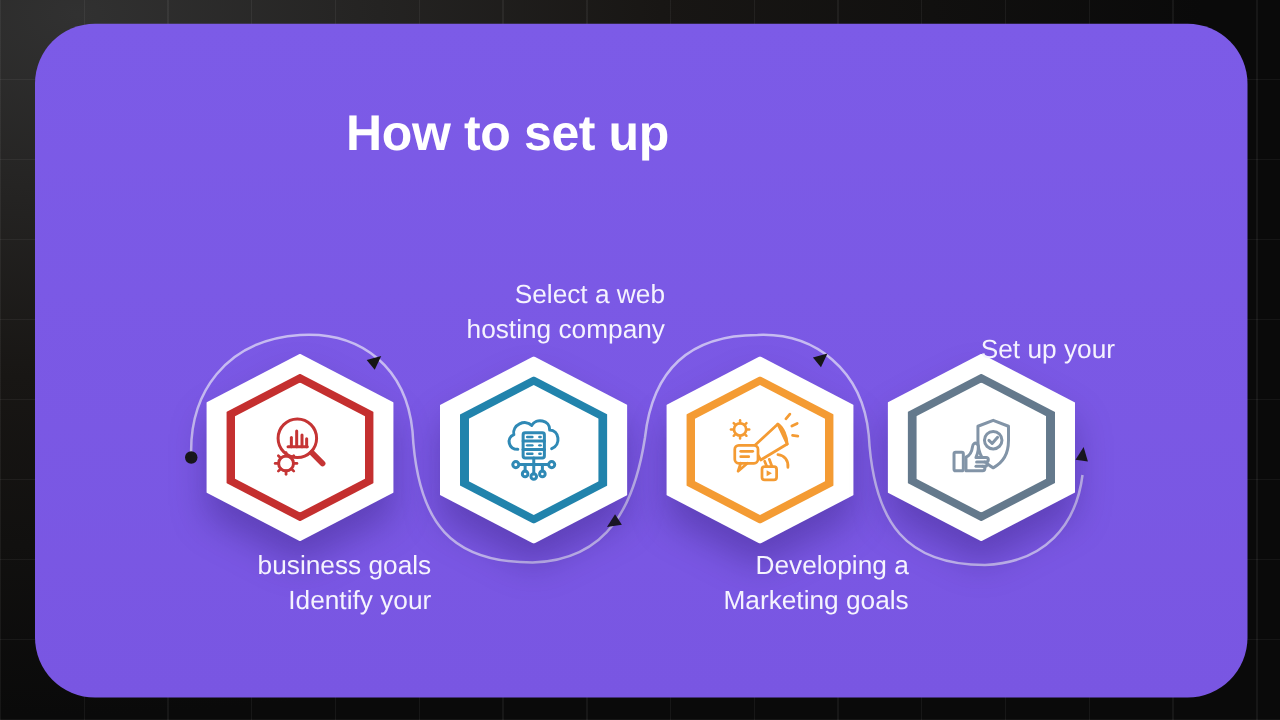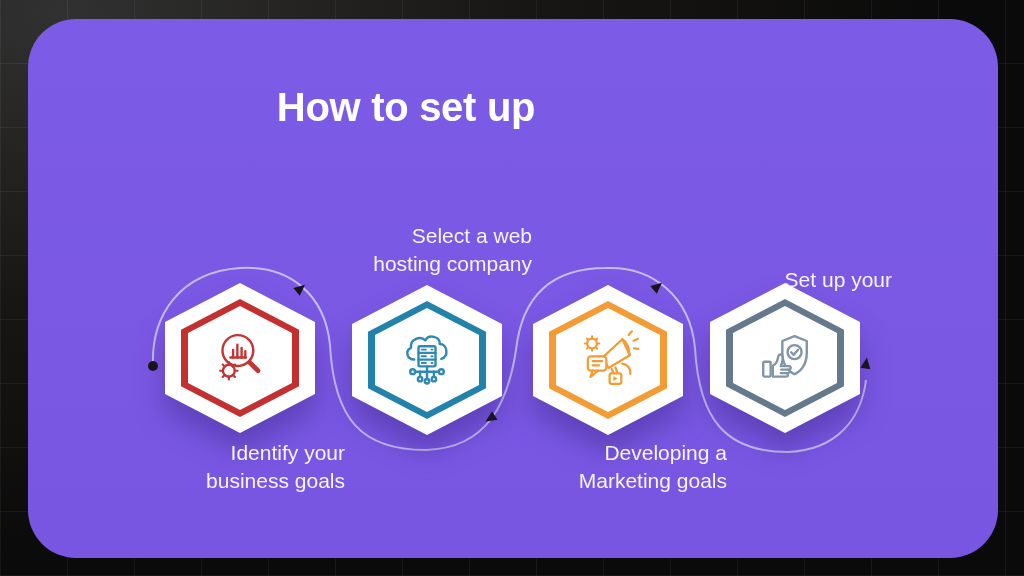--- a/index.html
+++ b/index.html
@@ -185,22 +185,22 @@
         <path d="M37.8 26.6 L 40.2 29 L 44.3 24.3"></path>
         <rect x="11.5" y="35.5" width="7" height="14" rx="1.2" fill="#fff"></rect>
         <path fill="#fff" d="M20.5 49.5 L 33 49.5 C 35.3 49.5 35.3 46.2 33 46.2 L 34.6 46.2 C 36.9 46.2 36.9 42.9 34.6 42.9 L 35.6 42.9 C 37.9 42.9 37.9 39.6 35.6 39.6 L 28 39.6 C 29.6 36 30.6 31 29 29.4 C 27.4 27.9 25.7 29 25.4 31.5 C 24.9 35.6 22.7 38.3 20.5 39.3 Z"></path>
         <path d="M33 46.2 H 28"></path>
         <path d="M34.6 42.9 H 28.5"></path>
       </svg>
     </div>
   </div>
 
   <div class="step-label label1">
+    <span>business goals</span>
     <span>Identify your</span>
-    <span>business goals</span>
   </div>
   <div class="step-label label2">
     <span>Select a web</span>
     <span>hosting company</span>
   </div>
   <div class="step-label label3">
     <span>Developing a</span>
     <span>Marketing goals</span>
   </div>
   <div class="step-label label4">

